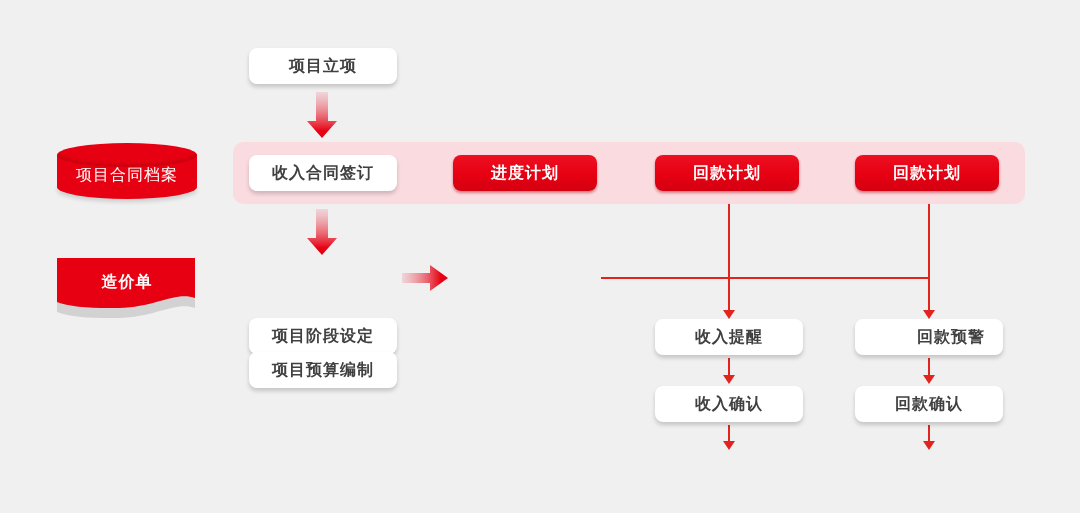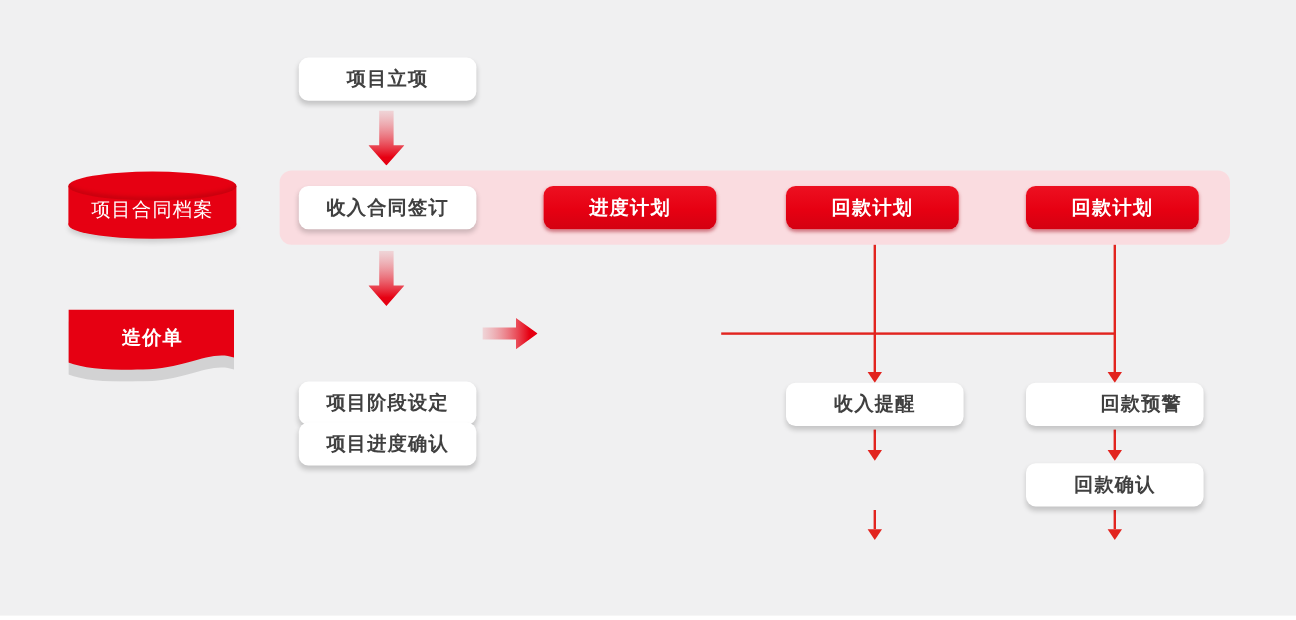--- a/index.html
+++ b/index.html
@@ -122,36 +122,37 @@
         <linearGradient id="g3" x1="0" y1="0" x2="1" y2="0">
           <stop offset="0" stop-color="#eeb3b8" stop-opacity="0.45"></stop>
           <stop offset="0.85" stop-color="#e60012"></stop>
         </linearGradient>
       </defs>
       <path d="M0 8 H28 V0 L46 13 L28 26 V18 H0 Z" fill="url(#g3)"></path>
     </svg>
   </div>
 
 
-  <div class="wbox" style="left:249px; top:352px;">项目进度确认</div>
+  <div class="wbox" style="left:249px; top:352px;">项目预算编制</div>
 
   <div class="hline" style="left:601px; top:277px; width:329px;"></div>
   <div class="vline" style="left:728px; top:204px; height:106px;"></div>
   <div class="head-down" style="left:723px; top:310px;"></div>
   <div class="vline" style="left:928px; top:204px; height:106px;"></div>
   <div class="head-down" style="left:923px; top:310px;"></div>
 
   <div class="wbox" style="left:655px; top:319px;">收入提醒</div>
   <div class="wbox" style="left:855px; top:319px;padding-left:44px;">回款预警</div>
 
   <div class="vline" style="left:728px; top:358px; height:17px;"></div>
   <div class="head-down" style="left:723px; top:375px;"></div>
   <div class="vline" style="left:928px; top:358px; height:17px;"></div>
   <div class="head-down" style="left:923px; top:375px;"></div>
 
+  <div class="wbox" style="left:655px; top:386px;">收入确认</div>
   <div class="wbox" style="left:855px; top:386px;">回款确认</div>
 
   <div class="vline" style="left:728px; top:425px; height:16px;"></div>
   <div class="head-down" style="left:723px; top:441px;"></div>
   <div class="vline" style="left:928px; top:425px; height:16px;"></div>
   <div class="head-down" style="left:923px; top:441px;"></div>
 
 
   <div class="cylinder">
     <div class="cyl-bottom"></div>

